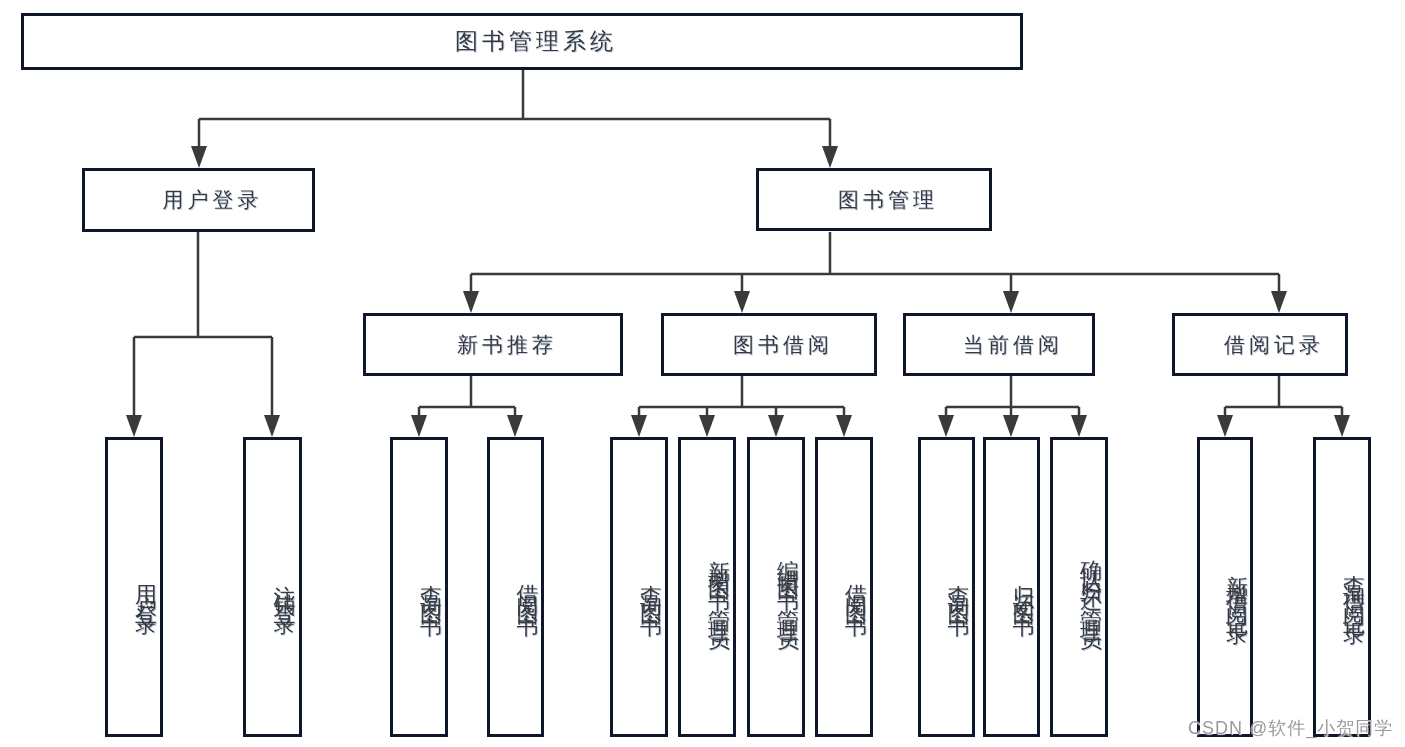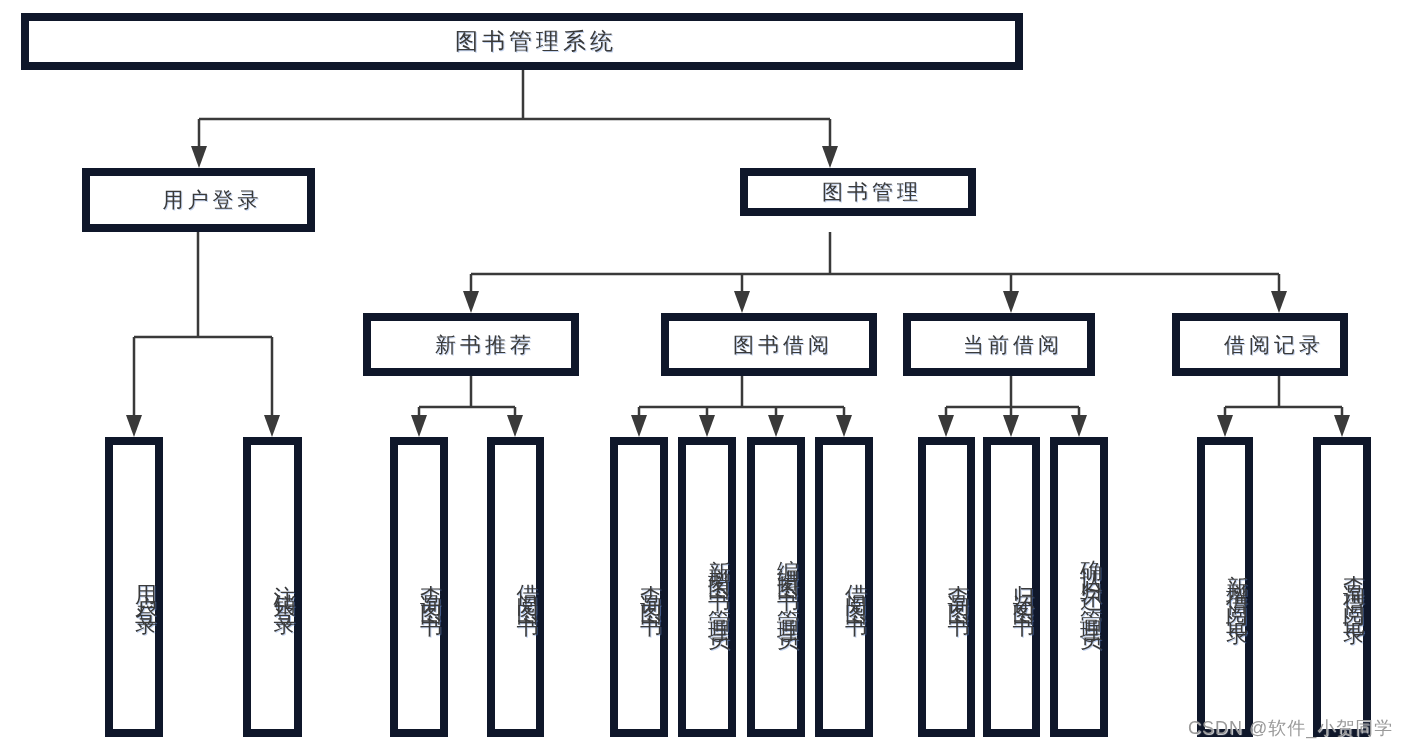--- a/index.html
+++ b/index.html
@@ -8,21 +8,21 @@
     width: 1405px;
     height: 747px;
     background: #ffffff;
     font-family: "Liberation Sans", sans-serif;
     overflow: hidden;
   }
   .node {
     position: absolute;
     box-sizing: border-box;
     background: #ffffff;
-    border: 8px solid #0f172a;
+    border: 3px solid #0f172a;
     color: #3a3a3a;
     display: flex;
     align-items: center;
     justify-content: center;
     text-shadow: 1px 1px 0 rgba(105,145,215,0.40);
     padding-left: 24px;
   }
   .hbox { font-size: 21px; letter-spacing: 4px; text-indent: 4px; }
   .hbox.root { font-size: 23px; }
   .vbox {
@@ -85,23 +85,23 @@
       <polygon points="1003,415 1019,415 1011,437"></polygon>
       <polygon points="1071,415 1087,415 1079,437"></polygon>
       <polygon points="1217,415 1233,415 1225,437"></polygon>
       <polygon points="1334,415 1350,415 1342,437"></polygon>
     </g>
   </svg>
 
   <div class="node hbox root" style="left:21px; top:13px; width:1002px; height:57px;">图书管理系统</div>
 
   <div class="node hbox" style="left:82px; top:168px; width:233px; height:64px;">用户登录</div>
-  <div class="node hbox" style="left:740px; top:168px; width:236px; height:48px;">图书管理</div>
+  <div class="node hbox" style="left:756px; top:168px; width:236px; height:63px;">图书管理</div>
 
-  <div class="node hbox" style="left:363px; top:313px; width:216px; height:63px;">新书推荐</div>
+  <div class="node hbox" style="left:363px; top:313px; width:260px; height:63px;">新书推荐</div>
   <div class="node hbox" style="left:661px; top:313px; width:216px; height:63px;">图书借阅</div>
   <div class="node hbox" style="left:903px; top:313px; width:192px; height:63px;">当前借阅</div>
   <div class="node hbox" style="left:1172px; top:313px; width:176px; height:63px;">借阅记录</div>
 
   <div class="node vbox" style="left:105px; top:437px; width:58px; height:300px;">用户登录</div>
   <div class="node vbox" style="left:243px; top:437px; width:59px; height:300px;">注销登录</div>
 
   <div class="node vbox" style="left:390px; top:437px; width:58px; height:300px;">查询图书</div>
   <div class="node vbox" style="left:487px; top:437px; width:57px; height:300px;">借阅图书</div>
 

